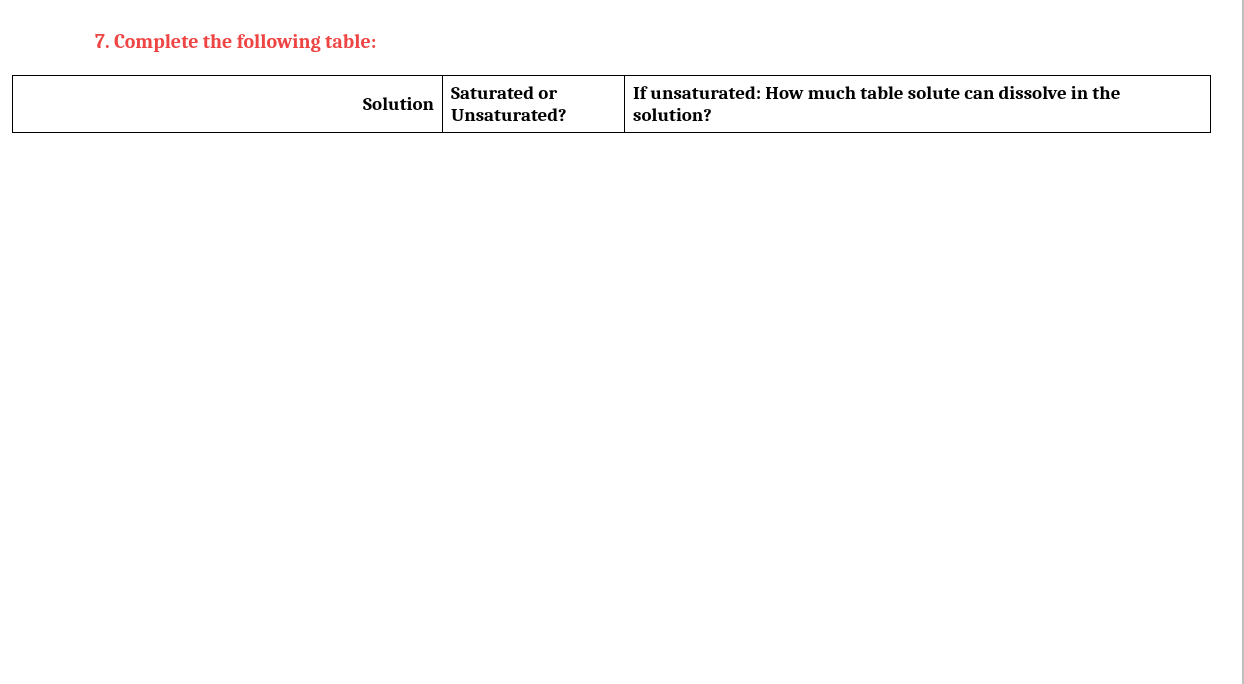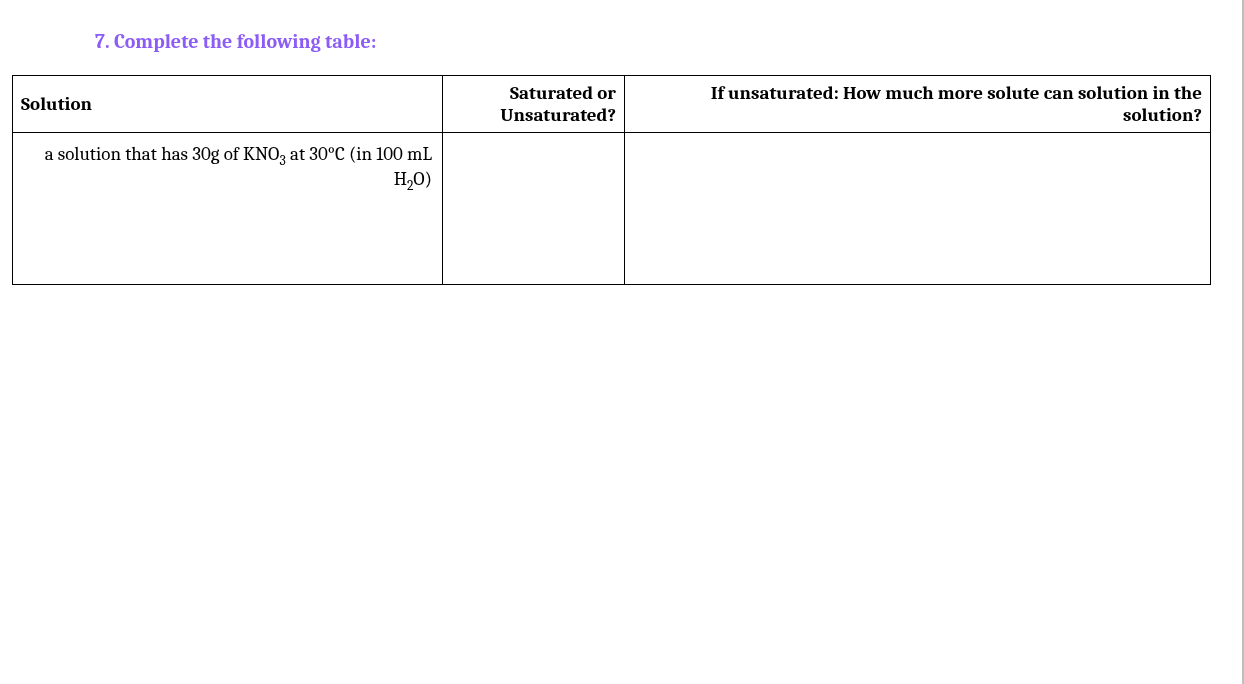--- a/index.html
+++ b/index.html
@@ -9,42 +9,42 @@
       padding: 30px 10px 10px 10px;
       width: 1244px;
       height: 684px;
       position: relative;
     }
     .question-heading {
       font-weight: bold;
       font-size: 20px;
       margin-left: 85px;
       margin-bottom: 22px;
-      color: #8b5cf6;
+      color: #ef4444;
     }
     table {
       border-collapse: collapse;
       width: 1198px;
       margin-left: 2px;
       table-layout: fixed;
     }
     th, td {
       border: 1.5px solid #000;
-      text-align: right;
+      text-align: left;
       vertical-align: top;
       font-size: 19px;
       color: #000;
     }
     th {
       font-weight: bold;
       padding: 6px 8px;
       vertical-align: middle;
     }
     th.col-solution {
-      text-align: left;
+      text-align: right;
       width: 430px;
     }
     th.col-sat {
       width: 182px;
     }
     th.col-more {
       width: 586px;
     }
     td {
       padding: 10px 10px 10px 12px;
@@ -68,27 +68,20 @@
 <div class="question-heading">
   <span>7.</span>
   <span>Complete the following table:</span>
 </div>
 
 <table>
   <thead>
     <tr>
       <th class="col-solution">Solution</th>
       <th class="col-sat">Saturated or Unsaturated?</th>
-      <th class="col-more">If unsaturated:  How much more solute can solution in the solution?</th>
+      <th class="col-more">If unsaturated:  How much table solute can dissolve in the solution?</th>
     </tr>
   </thead>
   <tbody>
-    <tr>
-      <td class="row1">
-        <span>a solution that has 30g of KNO</span><span class="sub">3</span><span> at 30°C (in 100 mL H</span><span class="sub">2</span><span>O)</span>
-      </td>
-      <td class="row1"></td>
-      <td class="row1"></td>
-    </tr>
   </tbody>
 </table>
 
 <div class="right-border"></div>
 
 </body></html>

